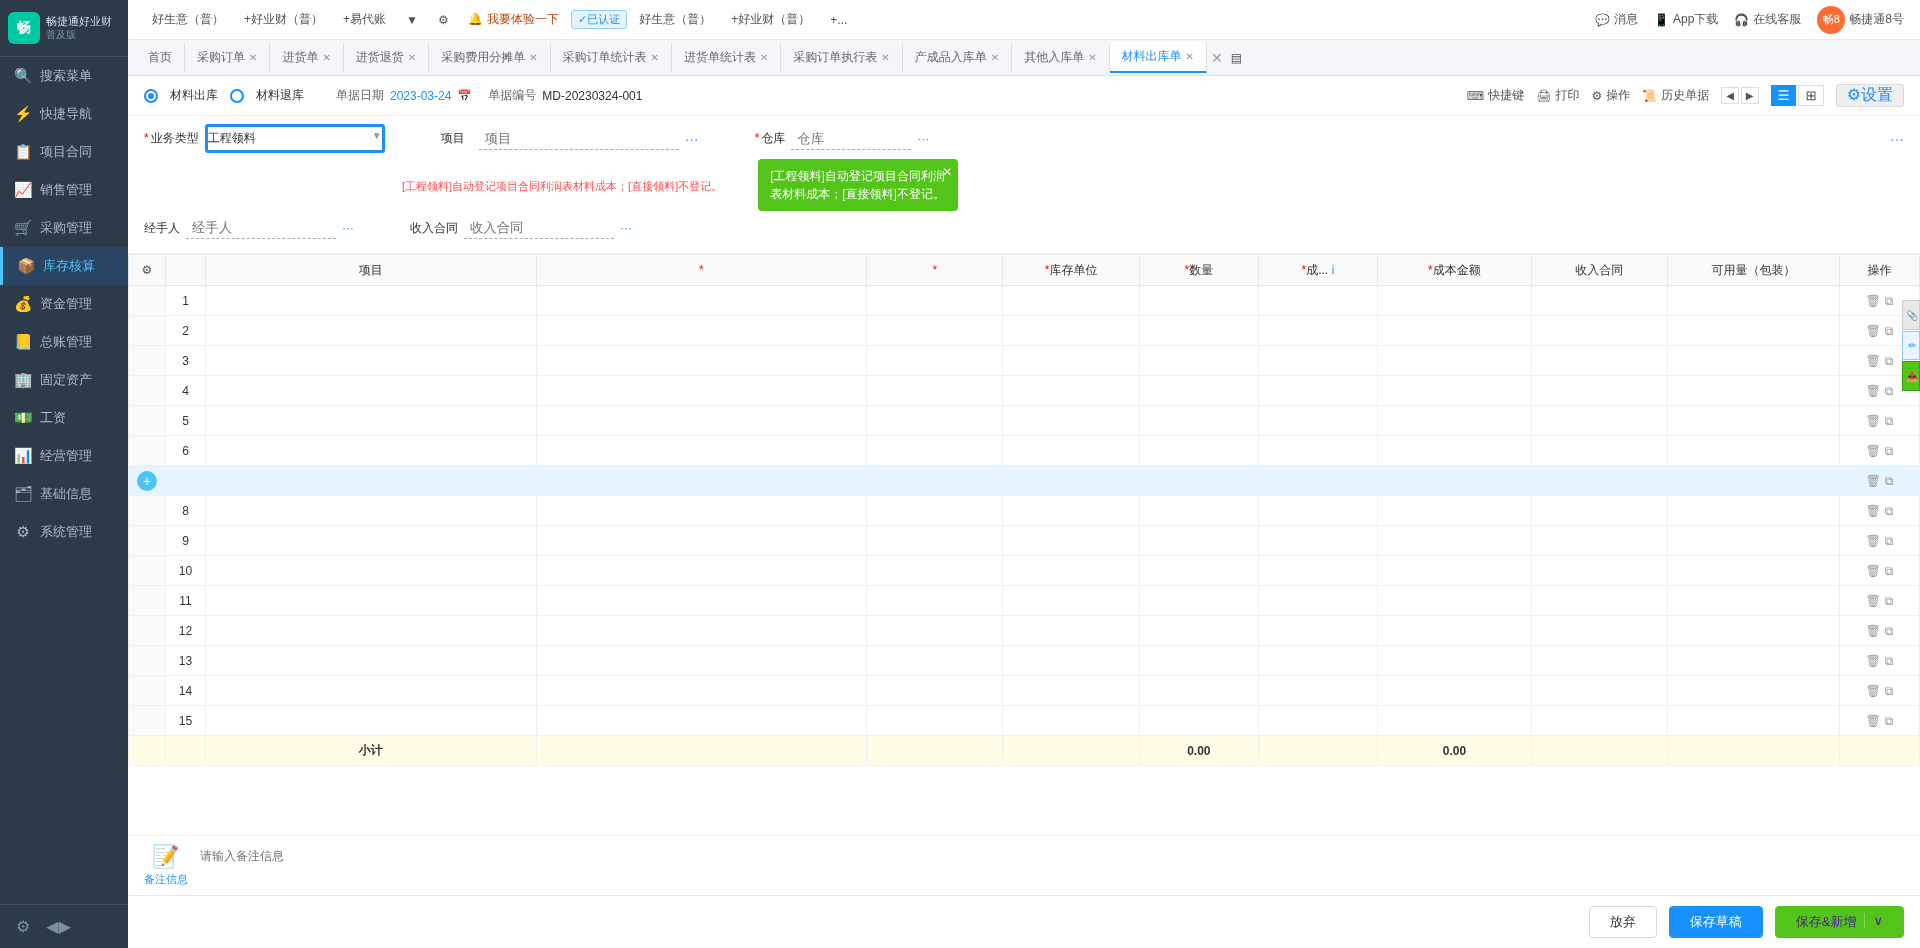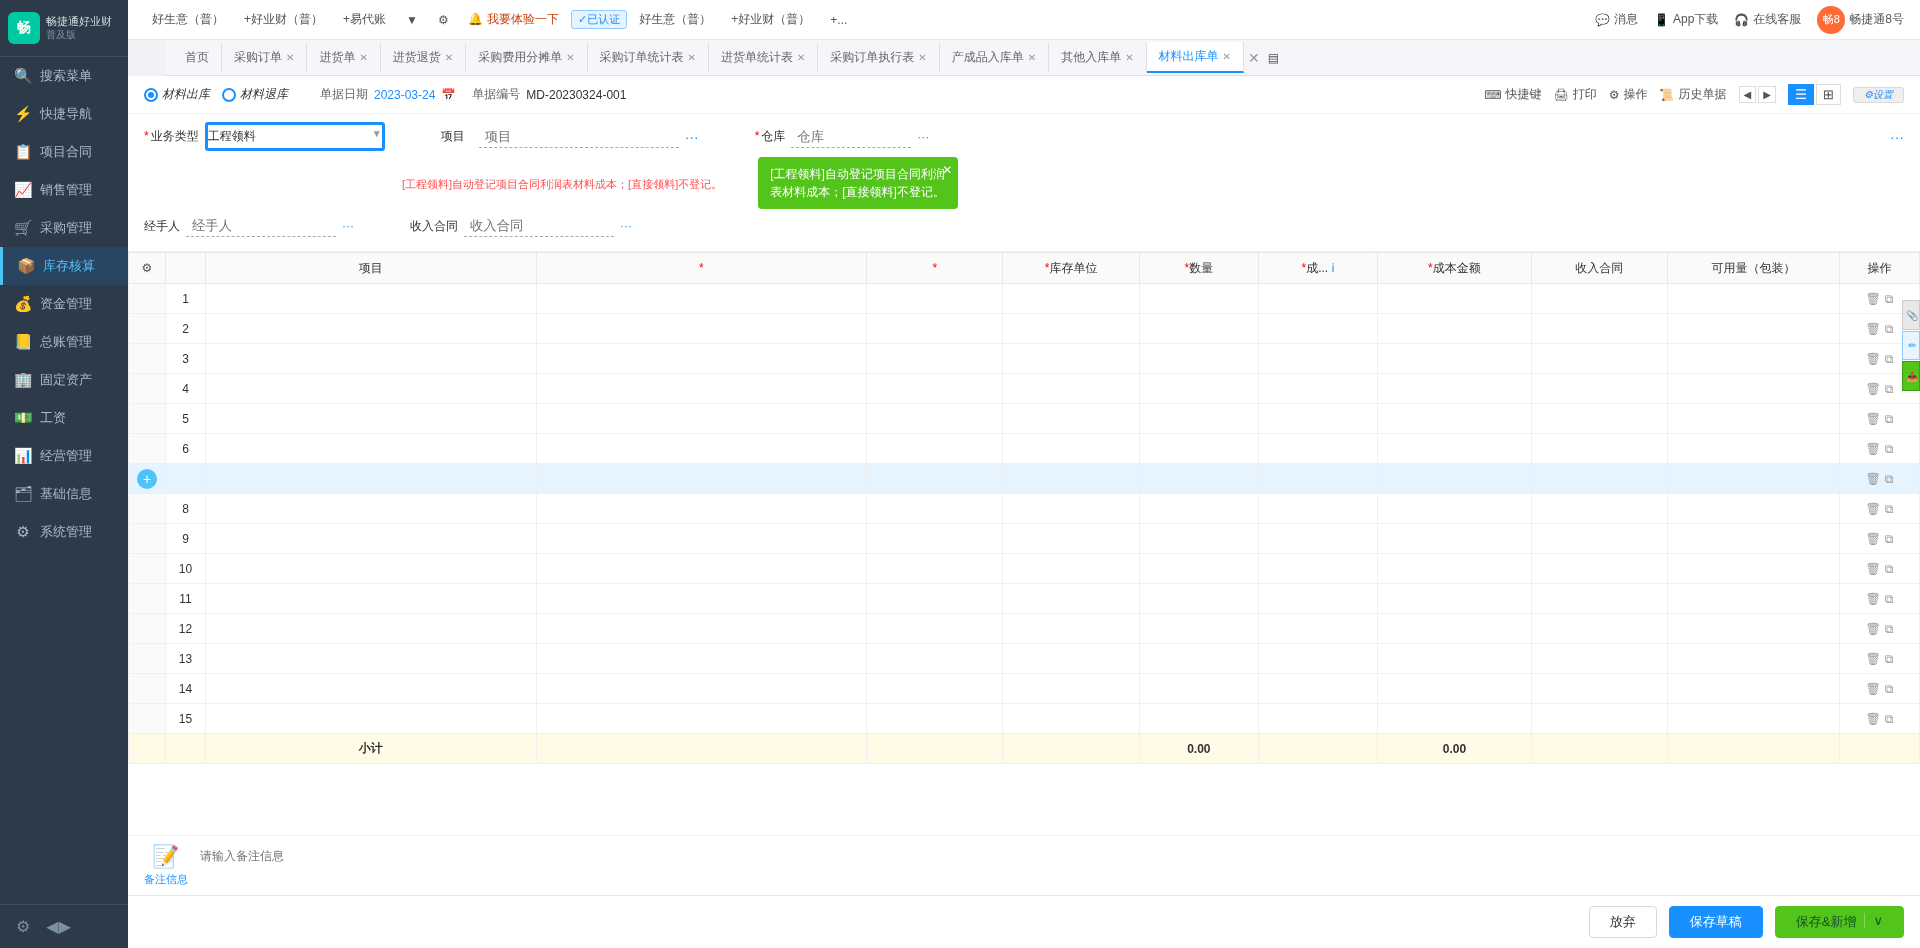--- a/index.html
+++ b/index.html
@@ -24,40 +24,40 @@
     
     .topbar { background: white; border-bottom: 1px solid #e8e8e8; padding: 0 16px; display: flex; align-items: center; justify-content: space-between; height: 40px; flex-shrink: 0; }
     .topbar-nav { display: flex; align-items: center; gap: 4px; font-size: 12px; }
     .topbar-nav-item { padding: 4px 8px; color: #555; cursor: pointer; white-space: nowrap; }
     .topbar-actions { display: flex; align-items: center; gap: 16px; font-size: 12px; color: #555; }
     .topbar-action { display: flex; align-items: center; gap: 4px; cursor: pointer; }
     .certified-badge { color: #1890ff; background: #e6f4ff; border: 1px solid #91caff; border-radius: 3px; padding: 1px 6px; font-size: 11px; }
     .user-avatar { width: 28px; height: 28px; border-radius: 50%; background: #ff6b35; display: flex; align-items: center; justify-content: center; color: white; font-size: 11px; }
 
     
-    .tabbar { background: #f5f6fa; border-bottom: 1px solid #e0e0e0; display: flex; align-items: center; padding: 0 8px; height: 36px; flex-shrink: 0; overflow-x: auto; margin-left: 37px; }
+    .tabbar { background: #f5f6fa; border-bottom: 1px solid #e0e0e0; display: flex; align-items: center; padding: 0 8px; height: 36px; flex-shrink: 0; overflow-x: auto; }
     .tab { display: flex; align-items: center; gap: 4px; padding: 6px 12px; cursor: pointer; color: #666; font-size: 12px; border-right: 1px solid #e0e0e0; white-space: nowrap; }
     .tab.active { background: white; color: #1890ff; border-bottom: 2px solid #1890ff; }
     .tab-close { color: #999; font-size: 10px; cursor: pointer; }
 
     
     .content { flex: 1; background: white; overflow: hidden; display: flex; flex-direction: column; }
 
     
     .doc-header { padding: 8px 16px; border-bottom: 1px solid #f0f0f0; display: flex; align-items: center; gap: 16px; flex-shrink: 0; }
     .doc-type-radio { display: flex; align-items: center; gap: 12px; }
-    .radio-item { display: flex; align-items: center; gap: 4px; cursor: pointer; font-style: italic; }
+    .radio-item { display: flex; align-items: center; gap: 12px; cursor: pointer; }
     .radio-dot { width: 14px; height: 14px; border-radius: 50%; border: 2px solid #1890ff; display: flex; align-items: center; justify-content: center; }
     .radio-dot.checked::after { content: ''; width: 6px; height: 6px; border-radius: 50%; background: #1890ff; display: block; }
     .doc-meta { display: flex; align-items: center; gap: 16px; margin-left: 16px; }
     .doc-meta-item { display: flex; align-items: center; gap: 6px; color: #333; }
     .doc-meta-label { color: #666; }
     .doc-header-actions { margin-left: auto; display: flex; align-items: center; gap: 12px; }
     .header-action-btn { display: flex; align-items: center; gap: 4px; color: #555; cursor: pointer; font-size: 12px; }
-    .settings-btn { color: #1890ff; cursor: pointer; font-size: 10px; border: 1px solid #d9d9d9; padding: 0 10px; border-radius: 3px; font-style: italic; }
+    .settings-btn { color: #1890ff; cursor: pointer; font-size: 16px; border: 1px solid #d9d9d9; padding: 0 10px; border-radius: 3px; }
 
     
     .form-area { padding: 8px 16px; border-bottom: 1px solid #f0f0f0; flex-shrink: 0; }
     .form-row { display: flex; align-items: center; gap: 16px; margin-bottom: 6px; }
     .form-field { display: flex; align-items: center; gap: 6px; }
     .form-label { color: #333; white-space: nowrap; }
     .form-label.required::before { content: '*'; color: red; margin-right: 2px; }
     .form-select { border: 3px solid #eab308; border-radius: 3px; padding: 3px 0; font-size: 12px; width: 180px; background: white; cursor: pointer; display: flex; align-items: flex-start; justify-content: space-between; }
     .form-dotted { border: none; border-bottom: 1px dashed #aaa; padding: 3px 6px; color: #333; min-width: 100px; }
     .warning-text { color: #ff4d4f; font-size: 11px; margin-top: 2px; }
@@ -80,21 +80,21 @@
 
     
     .bottom-area { padding: 8px 16px; border-top: 1px solid #f0f0f0; flex-shrink: 0; }
     .notes-area { display: flex; align-items: flex-start; gap: 8px; }
     .notes-input { flex: 1; border: none; padding: 4px; color: #999; font-size: 12px; min-height: 40px; resize: none; background: transparent; }
 
     
     .footer-actions { padding: 10px 16px; background: white; border-top: 1px solid #e8e8e8; display: flex; justify-content: flex-end; gap: 12px; flex-shrink: 0; }
     .btn { padding: 6px 20px; border-radius: 4px; cursor: pointer; font-size: 13px; border: 1px solid #d9d9d9; background: white; color: #333; }
     .btn-primary { background: #1890ff; color: white; border-color: #1890ff; }
-    .btn-success-split { background: #52c41a; color: #14532d; border-color: #52c41a; display: flex; align-items: flex-start; }
+    .btn-success-split { background: #52c41a; color: #4c1d95; border-color: #52c41a; display: flex; align-items: flex-start; }
     .btn-split-arrow { border-left: 1px solid rgba(255,255,255,0.3); padding-left: 8px; margin-left: 8px; }
 
     .close-btn { cursor: pointer; color: #999; font-size: 14px; padding: 4px; }
 
     .nav-arrows { display: flex; gap: 2px; }
     .nav-arrow { cursor: pointer; color: #555; padding: 2px 4px; border: 1px solid #ddd; background: white; font-size: 10px; }
 
     .view-toggle { display: flex; gap: 2px; }
     .view-btn { padding: 2px 6px; border: 1px solid #ddd; background: white; cursor: pointer; color: #555; }
     .view-btn.active { background: #1890ff; color: white; border-color: #1890ff; }

